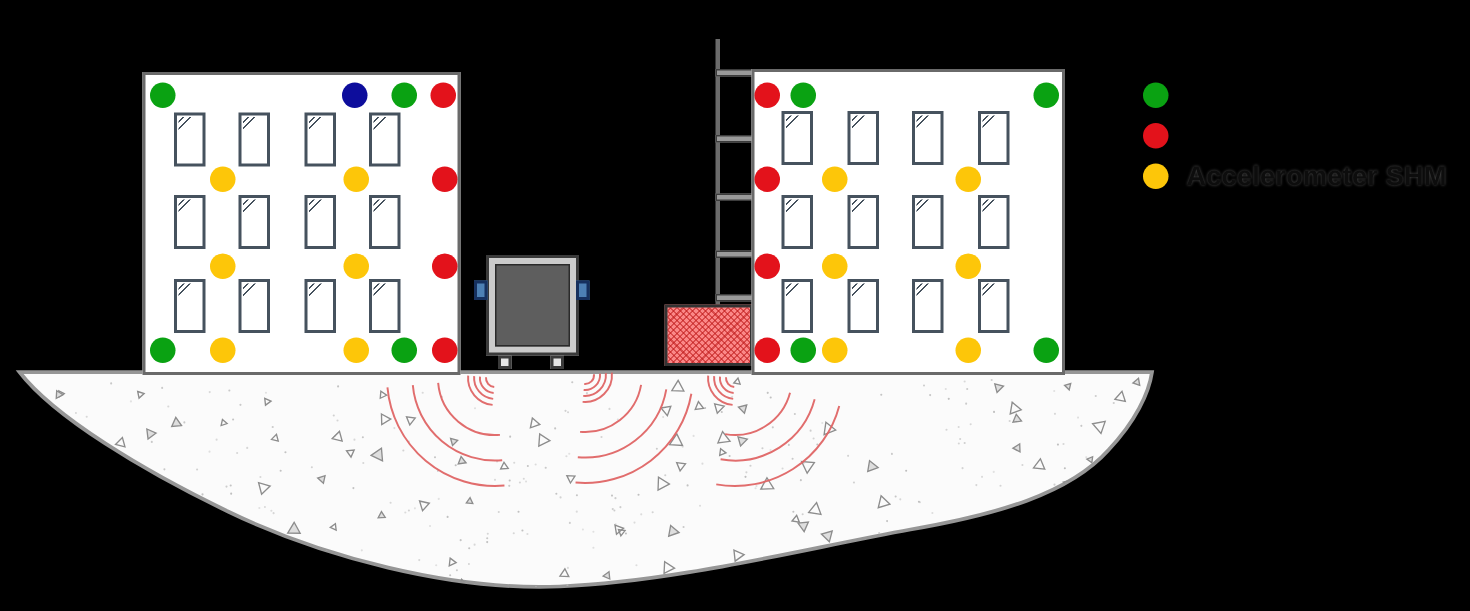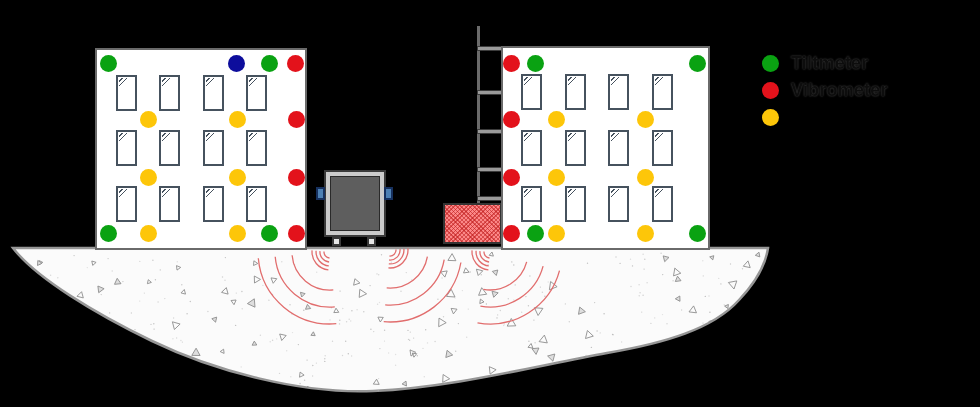--- a/index.html
+++ b/index.html
@@ -501,23 +501,22 @@
       <div class="sensor" style="left: 636.5px; top: 168.5px; width: 17px; height: 17px; background: rgb(253, 198, 9);"></div>
       <div class="sensor" style="left: 502.5px; top: 224.5px; width: 17px; height: 17px; background: rgb(227, 18, 27);"></div>
       <div class="sensor" style="left: 526.5px; top: 224.5px; width: 17px; height: 17px; background: rgb(10, 162, 18);"></div>
       <div class="sensor" style="left: 547.5px; top: 224.5px; width: 17px; height: 17px; background: rgb(253, 198, 9);"></div>
       <div class="sensor" style="left: 636.5px; top: 224.5px; width: 17px; height: 17px; background: rgb(253, 198, 9);"></div>
       <div class="sensor" style="left: 688.5px; top: 224.5px; width: 17px; height: 17px; background: rgb(10, 162, 18);"></div>
     </div>
   <div class="legend" id="legend">
       <div class="legend-item">
         <span class="legend-swatch" style="background: rgb(10, 162, 18);"></span>
-        <span class="legend-label">Tiltmeter</span>
       </div>
       <div class="legend-item">
         <span class="legend-swatch" style="background: rgb(227, 18, 27);"></span>
-        <span class="legend-label">Vibrometer</span>
       </div>
       <div class="legend-item">
         <span class="legend-swatch" style="background: rgb(253, 198, 9);"></span>
+        <span class="legend-label">Accelerometer SHM</span>
       </div>
     </div>
 </div>
 
 </body></html>

